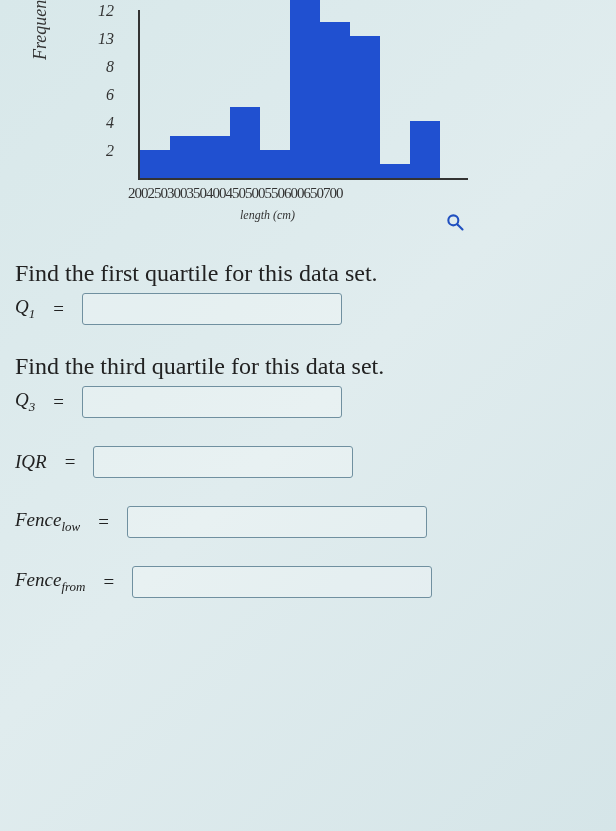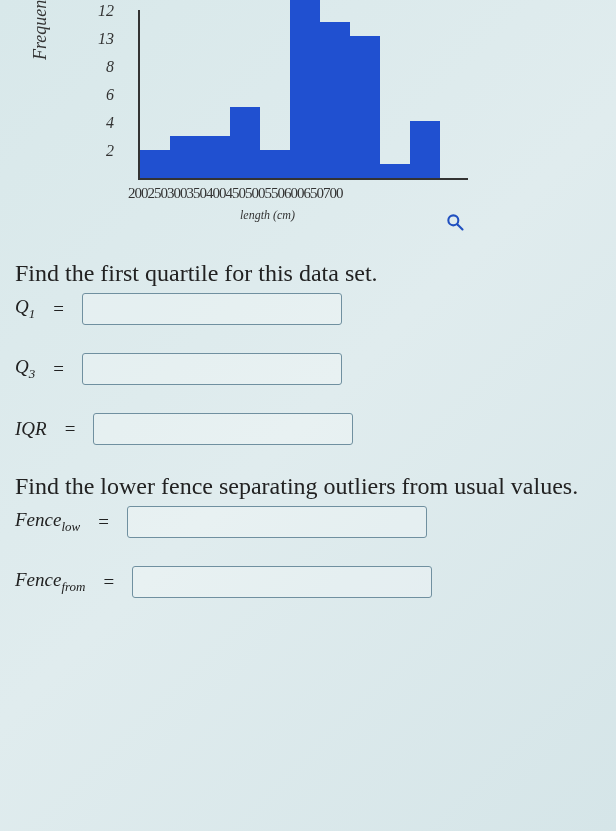--- a/index.html
+++ b/index.html
@@ -166,37 +166,37 @@
   <div class="qblock">
     <div class="qprompt">Find the first quartile for this data set.</div>
     <div class="answer-row">
       <span class="var"><span>Q</span><span class="sub">1</span></span>
       <span class="eq">=</span>
       <input class="input-box w-med" type="text" value="" style="">
     </div>
   </div>
 
   <div class="qblock">
+    <div class="qprompt">Find the third quartile for this data set.</div>
     <div class="answer-row">
       <span class="var"><span>Q</span><span class="sub">3</span></span>
       <span class="eq">=</span>
       <input class="input-box w-med" type="text" value="" style="">
     </div>
   </div>
 
   <div class="qblock">
     <div class="answer-row">
       <span class="var">IQR</span>
       <span class="eq">=</span>
       <input class="input-box w-med" type="text" value="" style="">
     </div>
   </div>
 
   <div class="qblock">
-    <div class="qprompt">Find the lower fence separating outliers from usual values.</div>
     <div class="answer-row">
       <span class="var"><span>Fence</span><span class="sub">low</span></span>
       <span class="eq">=</span>
       <input class="input-box w-long" type="text" value="" style="">
     </div>
   </div>
 
   <div class="qblock">
     <div class="answer-row">
       <span class="var"><span>Fence</span><span class="sub">from</span></span>

